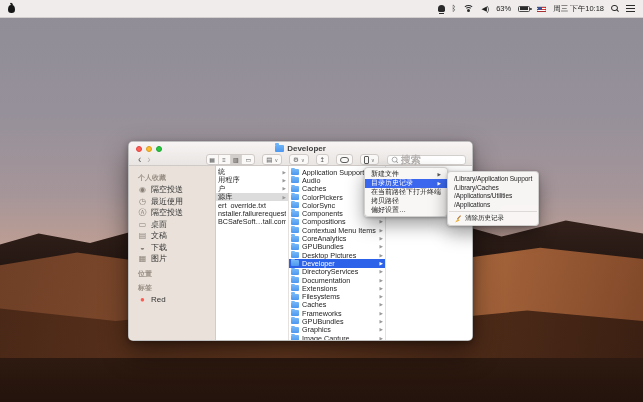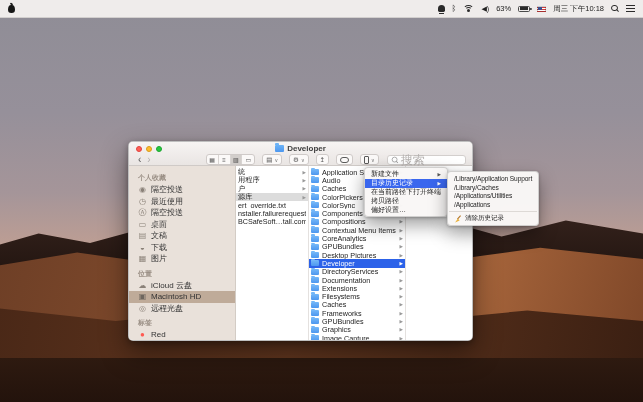--- a/index.html
+++ b/index.html
@@ -77,26 +77,26 @@
   .tbtn { margin-left:7px; height:11px; border:1px solid #cfcac8; border-radius:3px; background:#fbf9f8;
     display:flex; align-items:center; justify-content:center; padding:0 3px; gap:2px; font-size:6.5px; }
   .chev { font-size:5px; color:#777; }
   .tagshape { width:9px; height:6px; border:1px solid #5a5a5a; border-radius:3px; }
   .phone { width:5px; height:8px; border:1px solid #5a5a5a; border-radius:1px; }
   .search { margin-left:8px; width:86px; height:10px; border:1px solid #d3cfcd; border-radius:3px; background:#fff;
     display:flex; align-items:center; padding:0 3px; gap:2px; }
   .search .magnifier { transform:scale(.8); }
   .search .magnifier::before,.search .magnifier::after { border-color:#9a9a9a; background:#9a9a9a; }
   .search .magnifier::before { background:transparent; }
-  .search input { border:none; outline:none; width:60px; font-size:12px; color:#333; background:transparent; font-family:inherit; }
+  .search input { border:none; outline:none; width:60px; font-size:10px; color:#333; background:transparent; font-family:inherit;font-weight:bold; }
   .search input::placeholder { color:#b4b0ae; }
 
   .content { display:flex; height:176px; }
   
-  .sidebar { width:107px; background:rgba(232,224,216,.96); border-right:1px solid #d3ccc5; padding-top:3px; overflow:hidden; flex:none; }
+  .sidebar { width:87px; background:rgba(232,224,216,.96); border-right:1px solid #d3ccc5; padding-top:3px; overflow:hidden; flex:none; }
   .side-title { font-size:7px; color:#9a8f85; padding-left:9px; margin-top:4px; margin-bottom:1px; font-weight:bold; }
   .sidebar ul { list-style:none; }
   .side-item { height:11.5px; display:flex; align-items:center; gap:4px; padding-left:9px; font-size:8px; color:#333; white-space:nowrap; }
   .side-item.selected { background:#bfab99; }
   .side-icon { width:9px; font-size:8px; color:#8a8178; display:inline-flex; justify-content:center; }
   [data-icon="airdrop"]::before { content:"◉"; }
   [data-icon="clock"]::before { content:"◷"; }
   [data-icon="applications"]::before { content:"Ⓐ"; }
   [data-icon="desktop"]::before { content:"▭"; }
   [data-icon="documents"]::before { content:"▤"; }
@@ -253,35 +253,20 @@
           <li class="side-item">
             <span class="side-icon" data-icon="downloads"></span>
             <span>下载</span>
           </li>
           <li class="side-item">
             <span class="side-icon" data-icon="pictures"></span>
             <span>图片</span>
           </li>
         </ul>
       <div class="side-title">位置</div>
-      <ul>
-
-      <li class="side-item">
-            <span class="side-icon" data-icon="cloud"></span>
-            <span>iCloud 云盘</span>
-          </li>
-          <li class="side-item selected">
-            <span class="side-icon" data-icon="disk"></span>
-            <span>Macintosh HD</span>
-          </li>
-          <li class="side-item">
-            <span class="side-icon" data-icon="disc"></span>
-            <span>远程光盘</span>
-          </li>
-        </ul>
       <div class="side-title">标签</div>
       <ul>
 
       <li class="side-item">
             <span class="side-icon" data-icon="tag-red"></span>
             <span>Red</span>
           </li>
           <li class="side-item">
             
             

